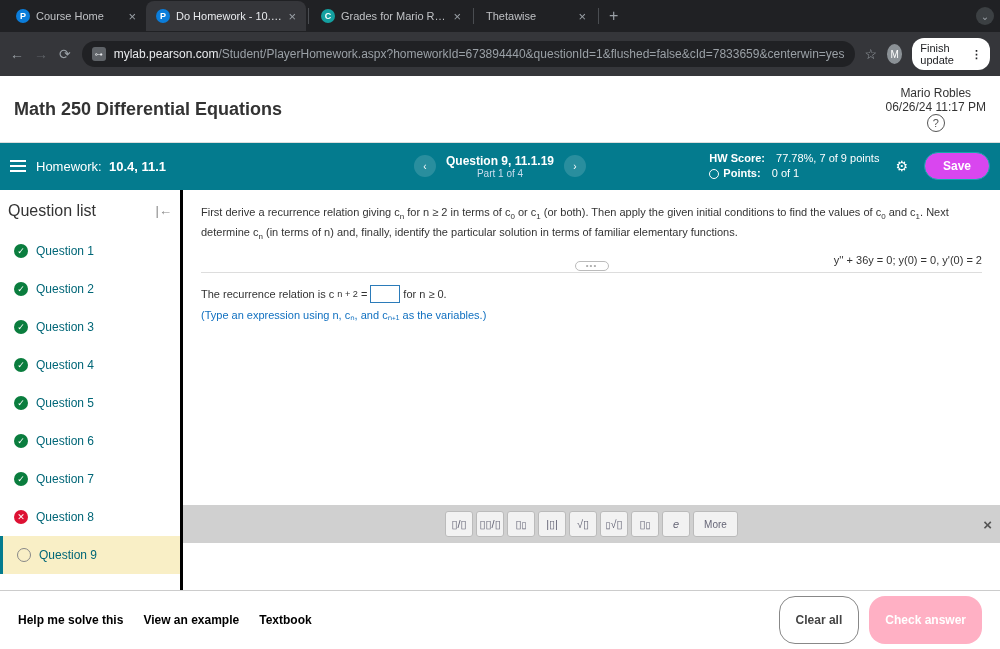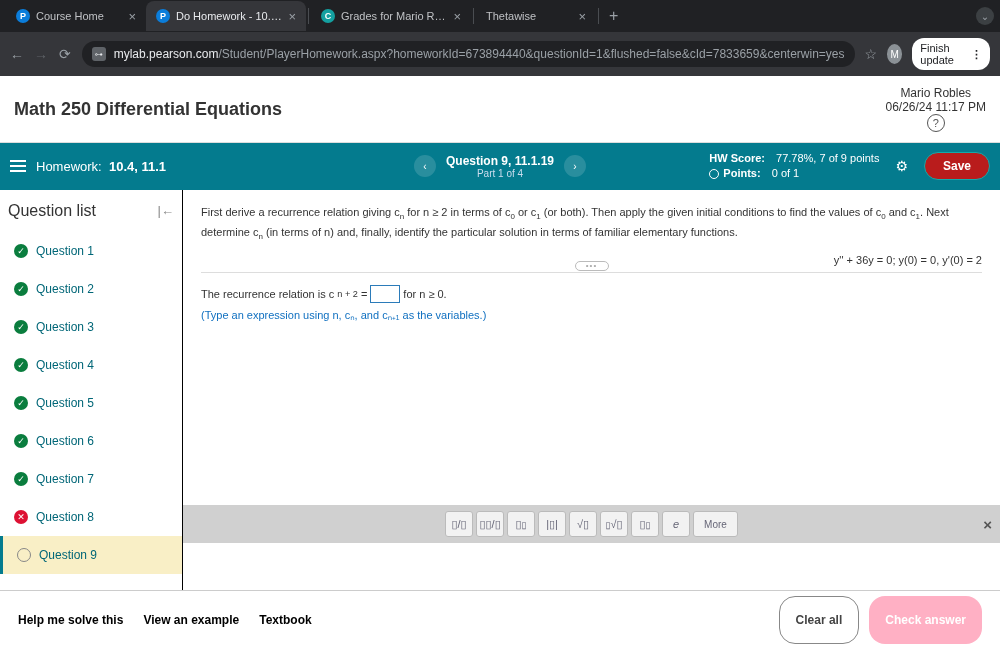--- a/index.html
+++ b/index.html
@@ -46,25 +46,25 @@
 .hw-center { position: absolute; left: 50%; transform: translateX(-50%); display: flex; align-items: center; gap: 10px; }
 .q-nav-btn { width: 22px; height: 22px; border-radius: 50%; background: rgba(255,255,255,0.15); display: flex; align-items: center; justify-content: center; font-size: 10px; }
 .q-nav-center { text-align: center; }
 .q-nav-label { font-size: 12px; font-weight: bold; }
 .q-nav-sub { font-size: 10px; color: #cde; }
 .hw-right { margin-left: auto; display: flex; align-items: center; gap: 16px; font-size: 11px; }
 .hw-scores { line-height: 1.4; }
 .hw-scores .row { display: flex; align-items: center; gap: 4px; }
 .pt-circ { width: 10px; height: 10px; border: 1.5px solid #fff; border-radius: 50%; display: inline-block; }
 .gear-ico { font-size: 14px; }
-.save-btn { background: #b91c1c; border: 1px solid #1aa; color: #fff; padding: 6px 18px; border-radius: 14px; font-size: 12px; font-weight: bold; }
+.save-btn { background: #d946ef; border: 1px solid #1aa; color: #fff; padding: 6px 18px; border-radius: 14px; font-size: 12px; font-weight: bold; }
 
 
 .main-area { flex: 1; display: flex; overflow: hidden; position: relative; }
-.q-list { width: 183px; background: #fff; border-right: 1px solid #000000; overflow-y: auto; }
+.q-list { width: 183px; background: #fff; border-right: 3px solid #000000; overflow-y: auto; }
 .q-list-head { display: flex; align-items: center; padding: 12px 8px; border-bottom: 0; }
 .q-list-title { font-size: 16px; color: #333; flex: 1; }
 .collapse-ico { color: #888; font-size: 13px; }
 .q-item { display: flex; align-items: center; gap: 8px; padding: 12px 14px; font-size: 12px; color: #067; cursor: pointer; }
 .q-item.current { background: #f9efc6; color: #067; border-left: 3px solid #047b8e; }
 .status-ico { width: 14px; height: 14px; border-radius: 50%; display: flex; align-items: center; justify-content: center; font-size: 9px; color: #fff; flex-shrink: 0; }
 .status-ico.ok { background: #0a7d3e; }
 .status-ico.bad { background: #d13; }
 .status-ico.open { border: 1.5px solid #888; background: transparent; }
 

